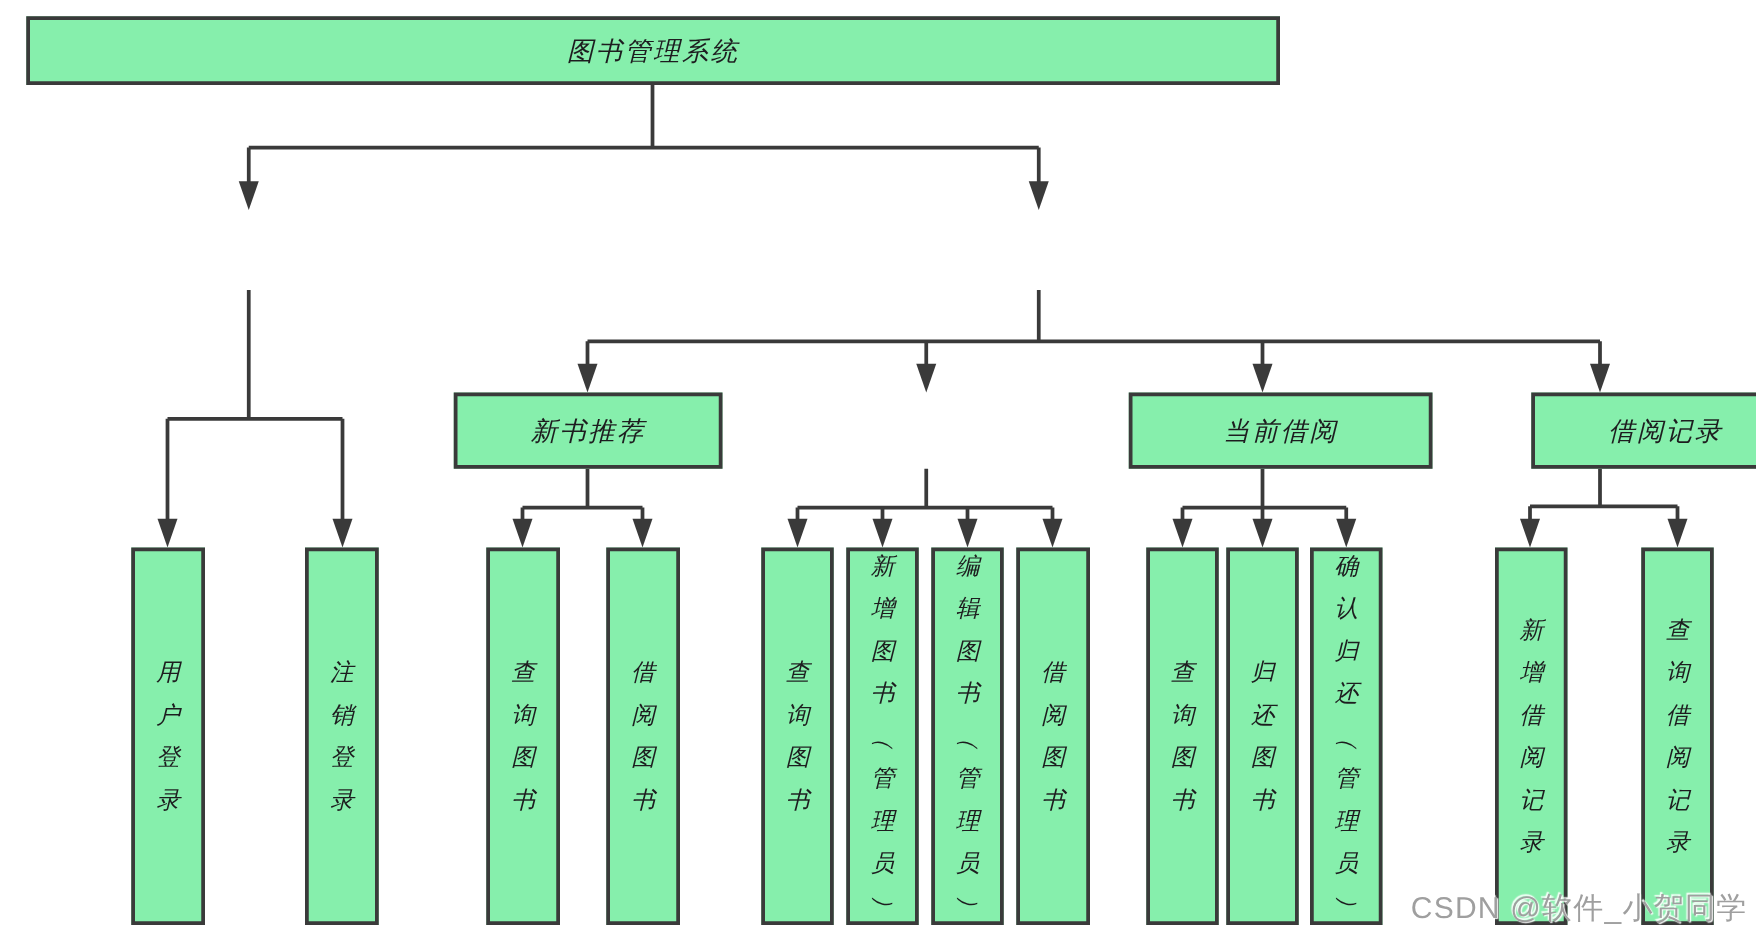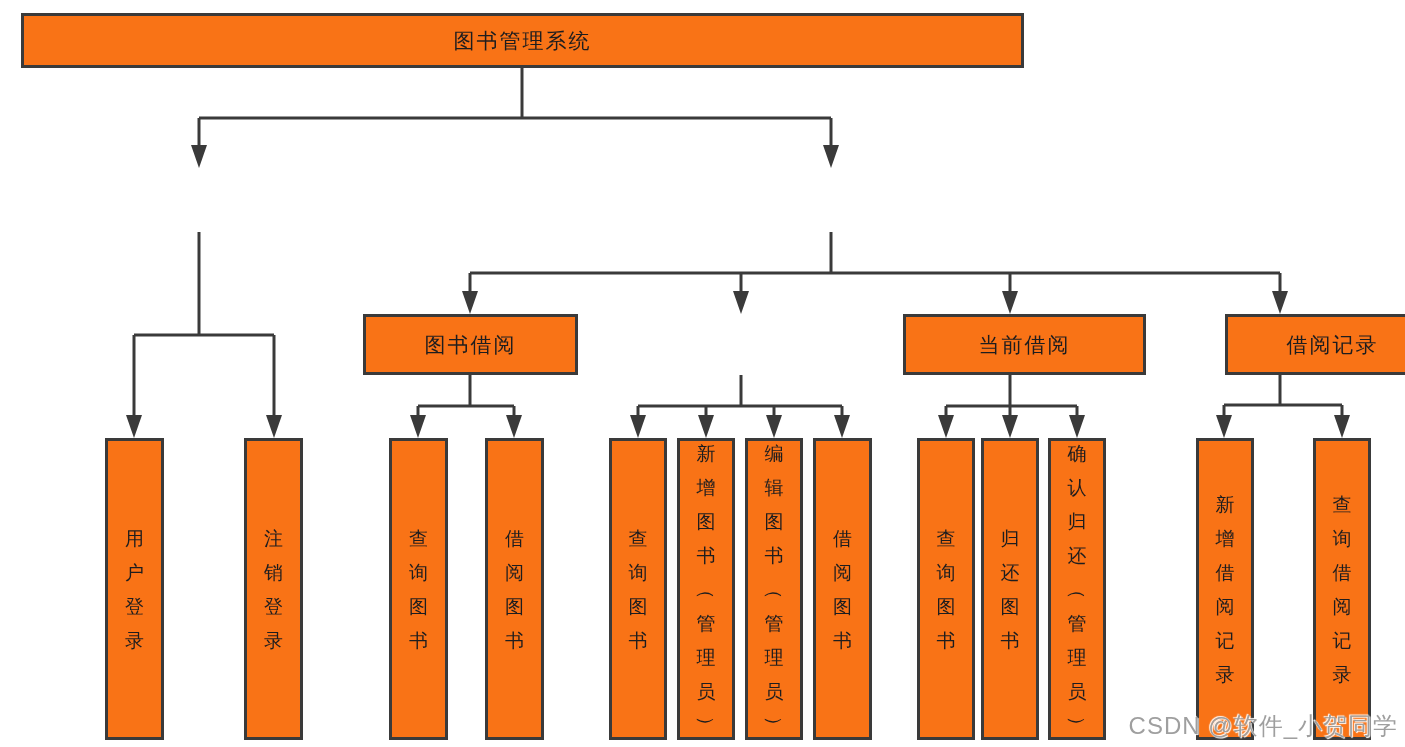--- a/index.html
+++ b/index.html
@@ -9,22 +9,23 @@
   .canvas{
     position:relative;width:1405px;height:747px;background:var(--bg);
     font-family:"Liberation Sans","DejaVu Sans",sans-serif;color:var(--text);
     overflow:hidden;
   }
   svg.edges{position:absolute;left:0;top:0;width:1405px;height:747px;}
   svg.edges path{stroke:var(--line);stroke-width:3;fill:none;}
   svg.edges polygon{fill:var(--line);stroke:none;}
   .box{
     position:absolute;box-sizing:border-box;border:3px solid var(--line);
-    background:#f97316;display:flex;align-items:center;justify-content:center;
+    background:#86efac;display:flex;align-items:center;justify-content:center;
     text-align:center;
+    font-style:italic;
   }
   .hlabel{font-size:21px;letter-spacing:2px;white-space:nowrap;}
   .vbox{width:59px;top:438px;height:302px;}
   .vlabel{
     display:flex;flex-direction:column;align-items:center;justify-content:center;
     height:100%;width:100%;font-size:19px;gap:15px;
   }
   .vlabel span{display:block;line-height:1;}
   .vlabel span.rot{transform:rotate(90deg);}
   .watermark{
@@ -99,21 +100,21 @@
     <path d="M1342 405 V420"></path>
     <polygon points="1334,415 1350,415 1342,438"></polygon>
   </svg>
 
   <div class="box" style="left:21px;top:13px;width:1003px;height:55px">
     <span class="hlabel">图书管理系统</span>
   </div>
 
 
   <div class="box" style="left:363px;top:314px;width:215px;height:61px">
-    <span class="hlabel">图书借阅</span>
+    <span class="hlabel">新书推荐</span>
   </div>
   <div class="box" style="left:903px;top:314px;width:243px;height:61px">
     <span class="hlabel">当前借阅</span>
   </div>
   <div class="box" style="left:1225px;top:314px;width:215px;height:61px">
     <span class="hlabel">借阅记录</span>
   </div>
 
   <div class="box vbox" style="left:105px">
     <div class="vlabel">

